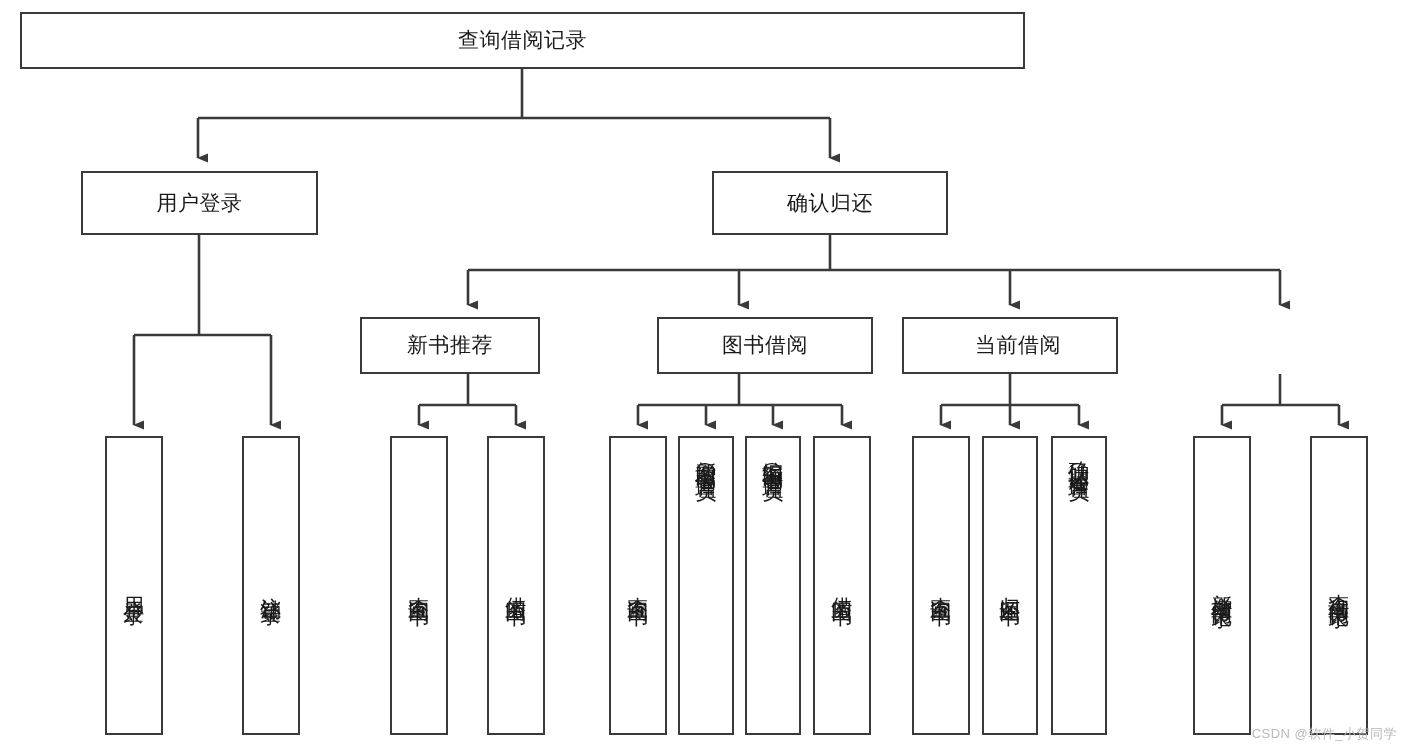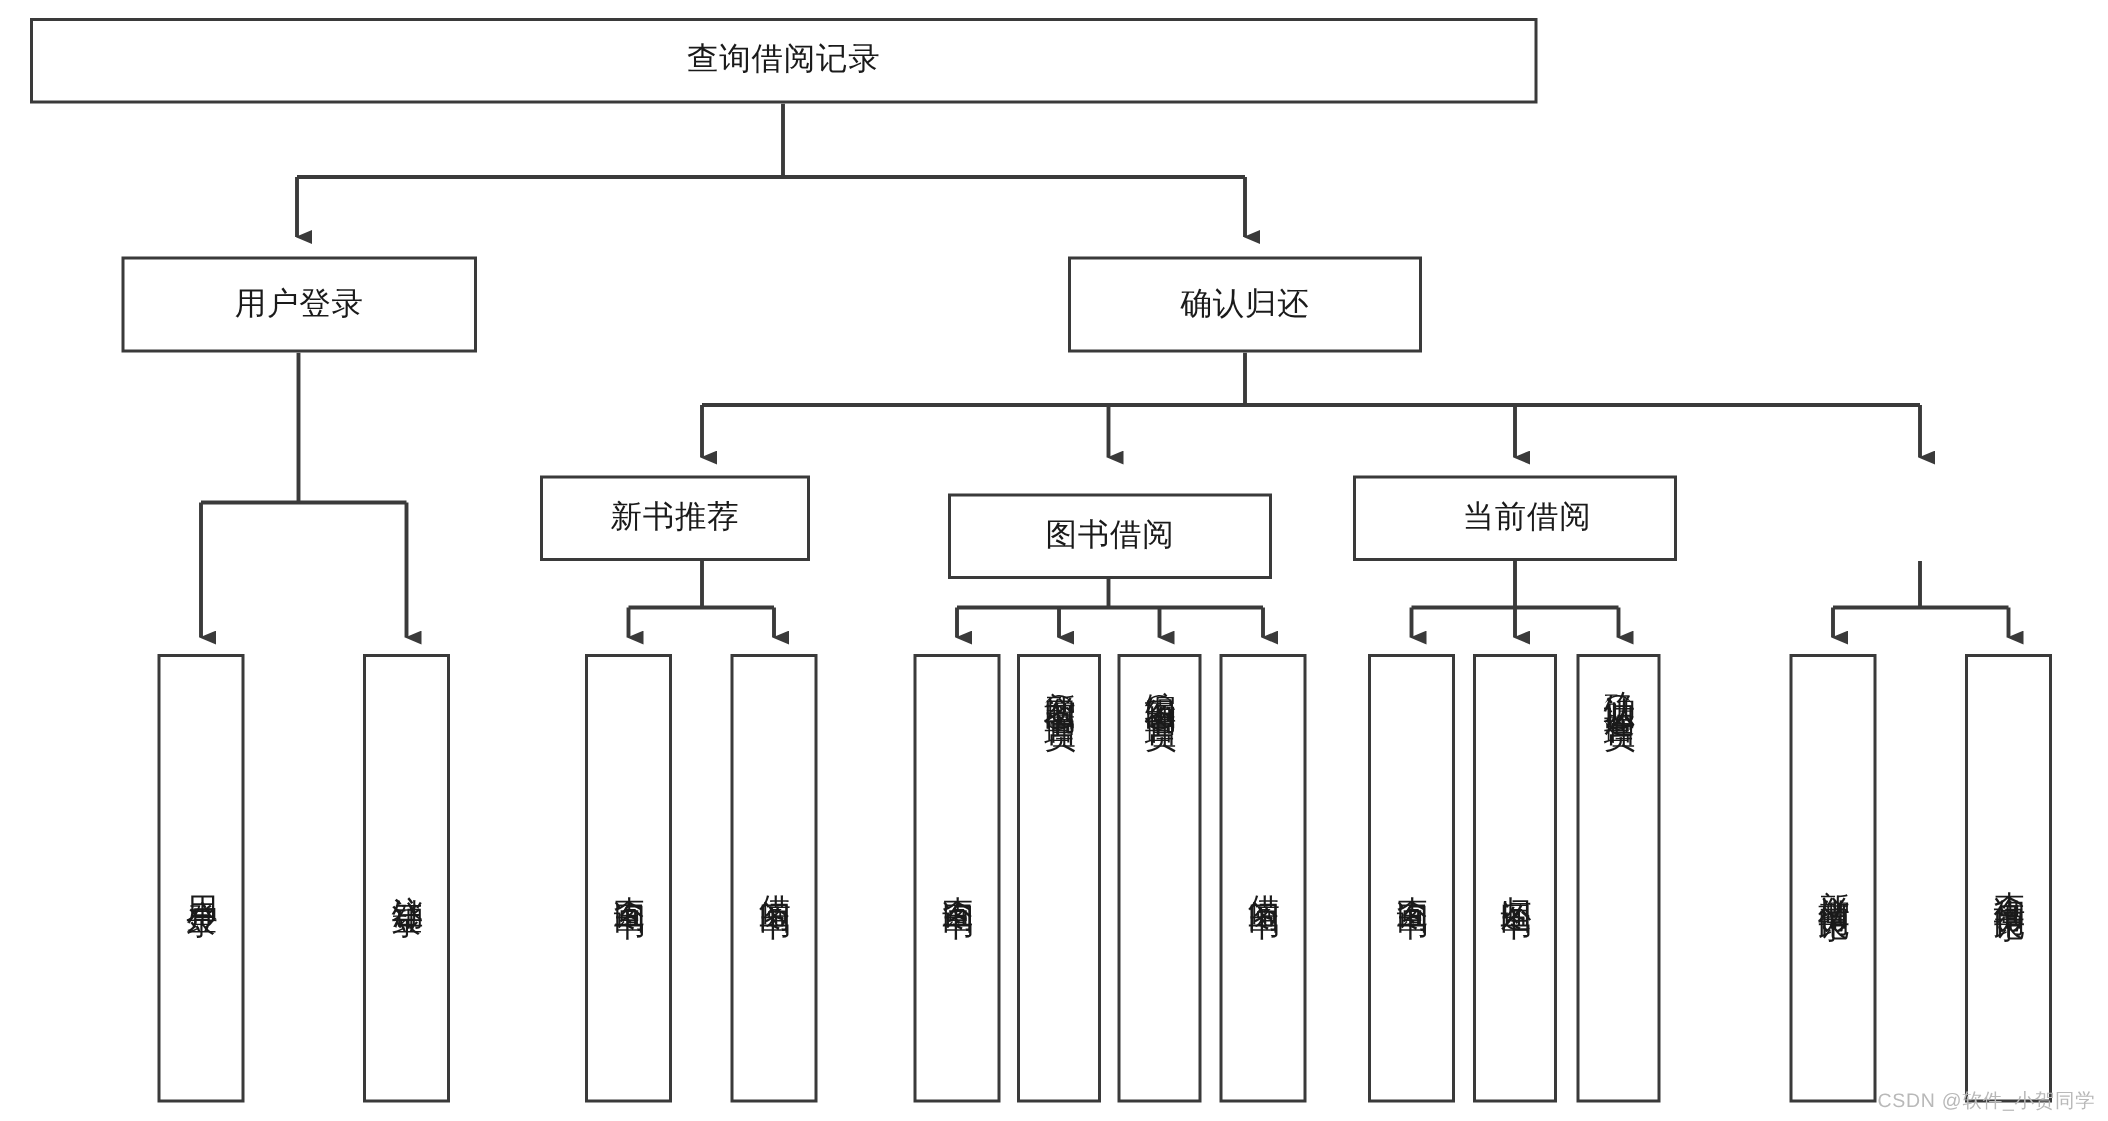--- a/index.html
+++ b/index.html
@@ -138,21 +138,21 @@
   <div class="node horizontal" style="left:81px; top:171px; width:237px; height:64px;">
     <span class="node-label">用户登录</span>
   </div>
   <div class="node horizontal" style="left:712px; top:171px; width:236px; height:64px;">
     <span class="node-label">确认归还</span>
   </div>
 
   <div class="node horizontal" style="left:360px; top:317px; width:180px; height:57px;">
     <span class="node-label">新书推荐</span>
   </div>
-  <div class="node horizontal" style="left:632px; top:317px; width:216px; height:57px;margin-top:12px;">
+  <div class="node horizontal" style="left:657px; top:317px; width:216px; height:57px;">
     <span class="node-label">图书借阅</span>
   </div>
   <div class="node horizontal" style="left:902px; top:317px; width:216px; height:57px;padding-left:16px;">
     <span class="node-label">当前借阅</span>
   </div>
 
   <div class="node vertical centered" style="left:105px; top:436px; width:58px; height:299px;">
     <span class="node-label">用户登录</span>
   </div>
   <div class="node vertical centered" style="left:242px; top:436px; width:58px; height:299px;">

